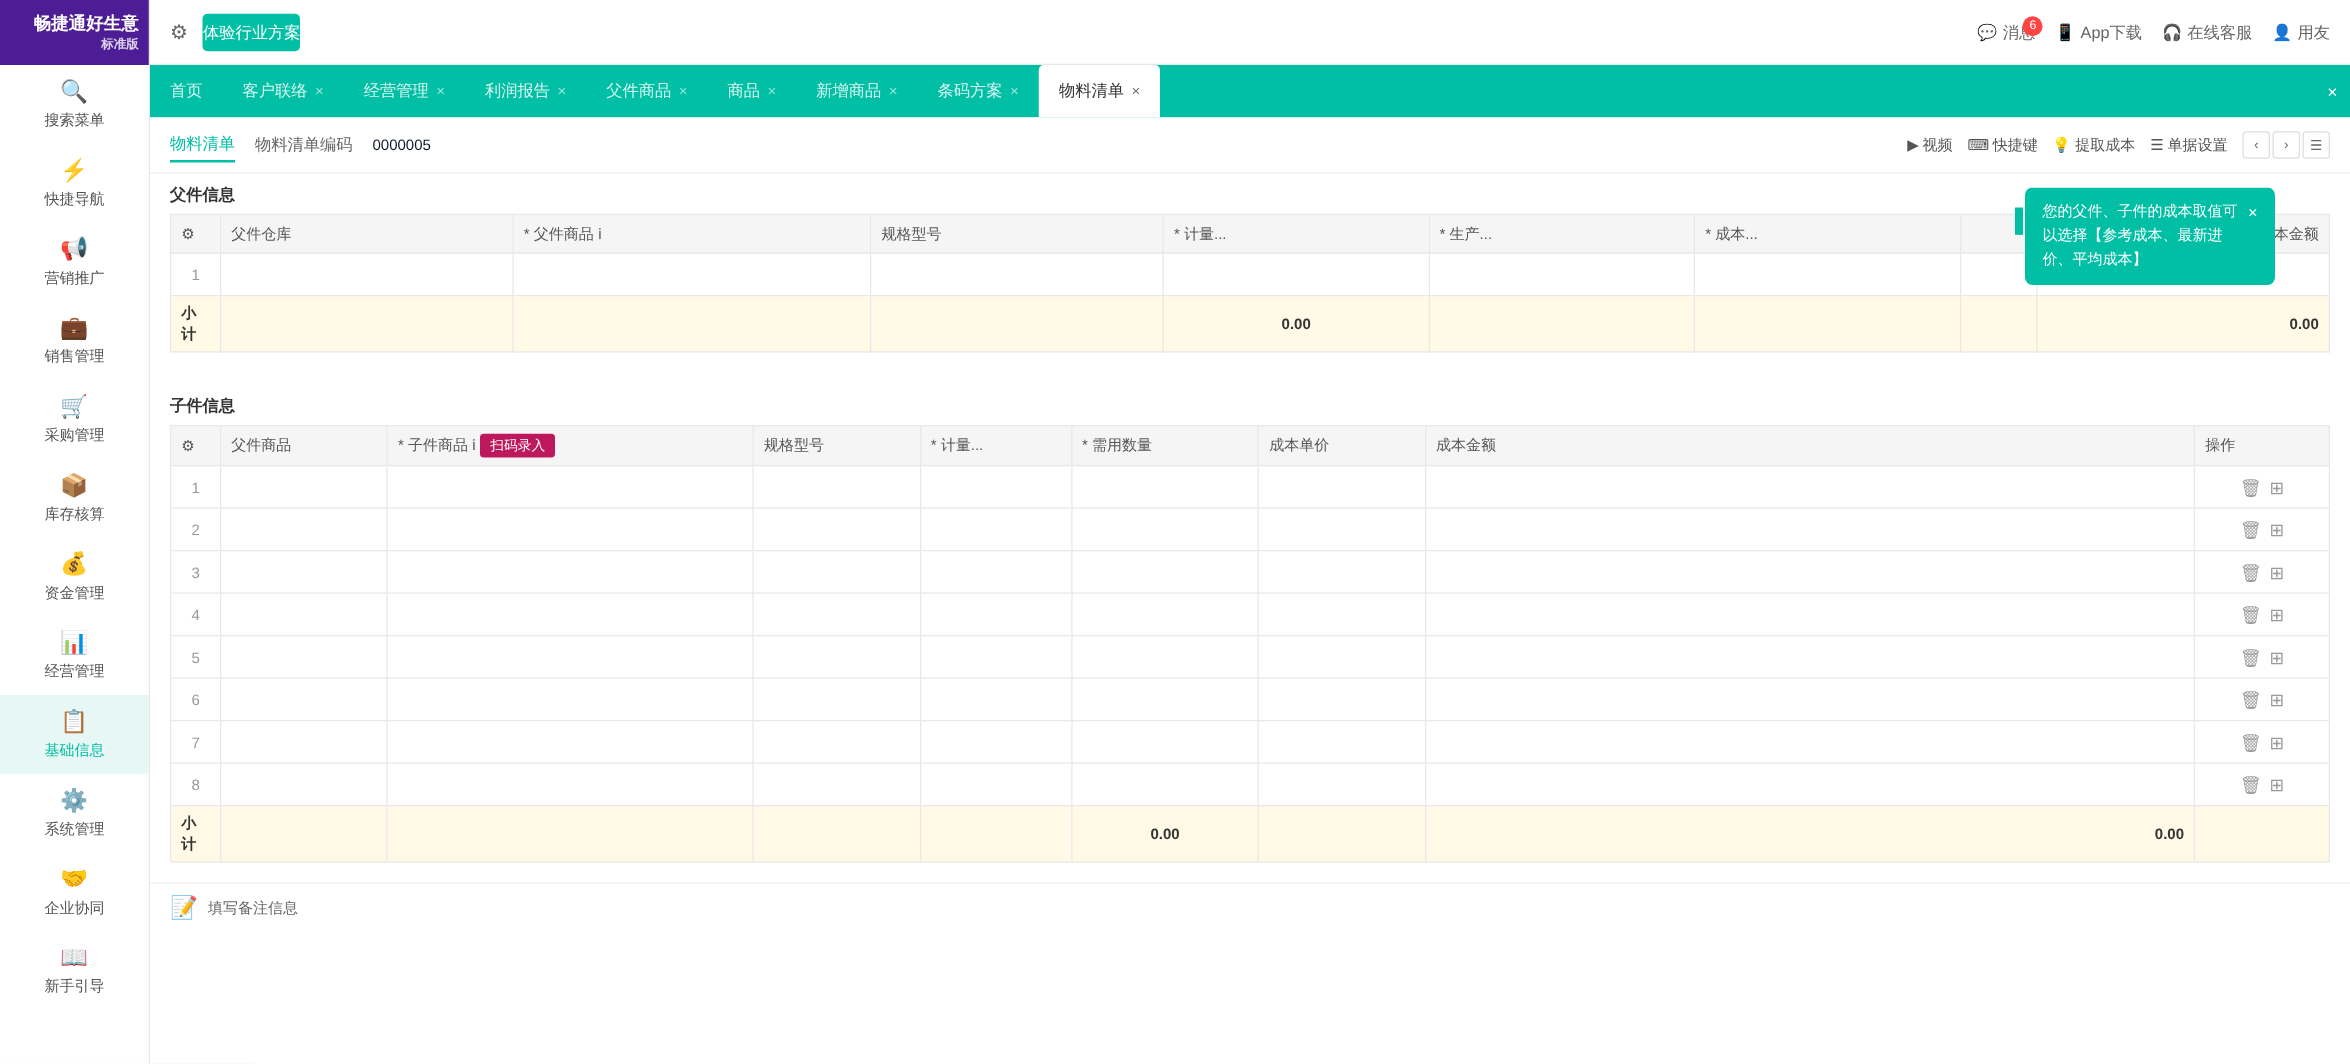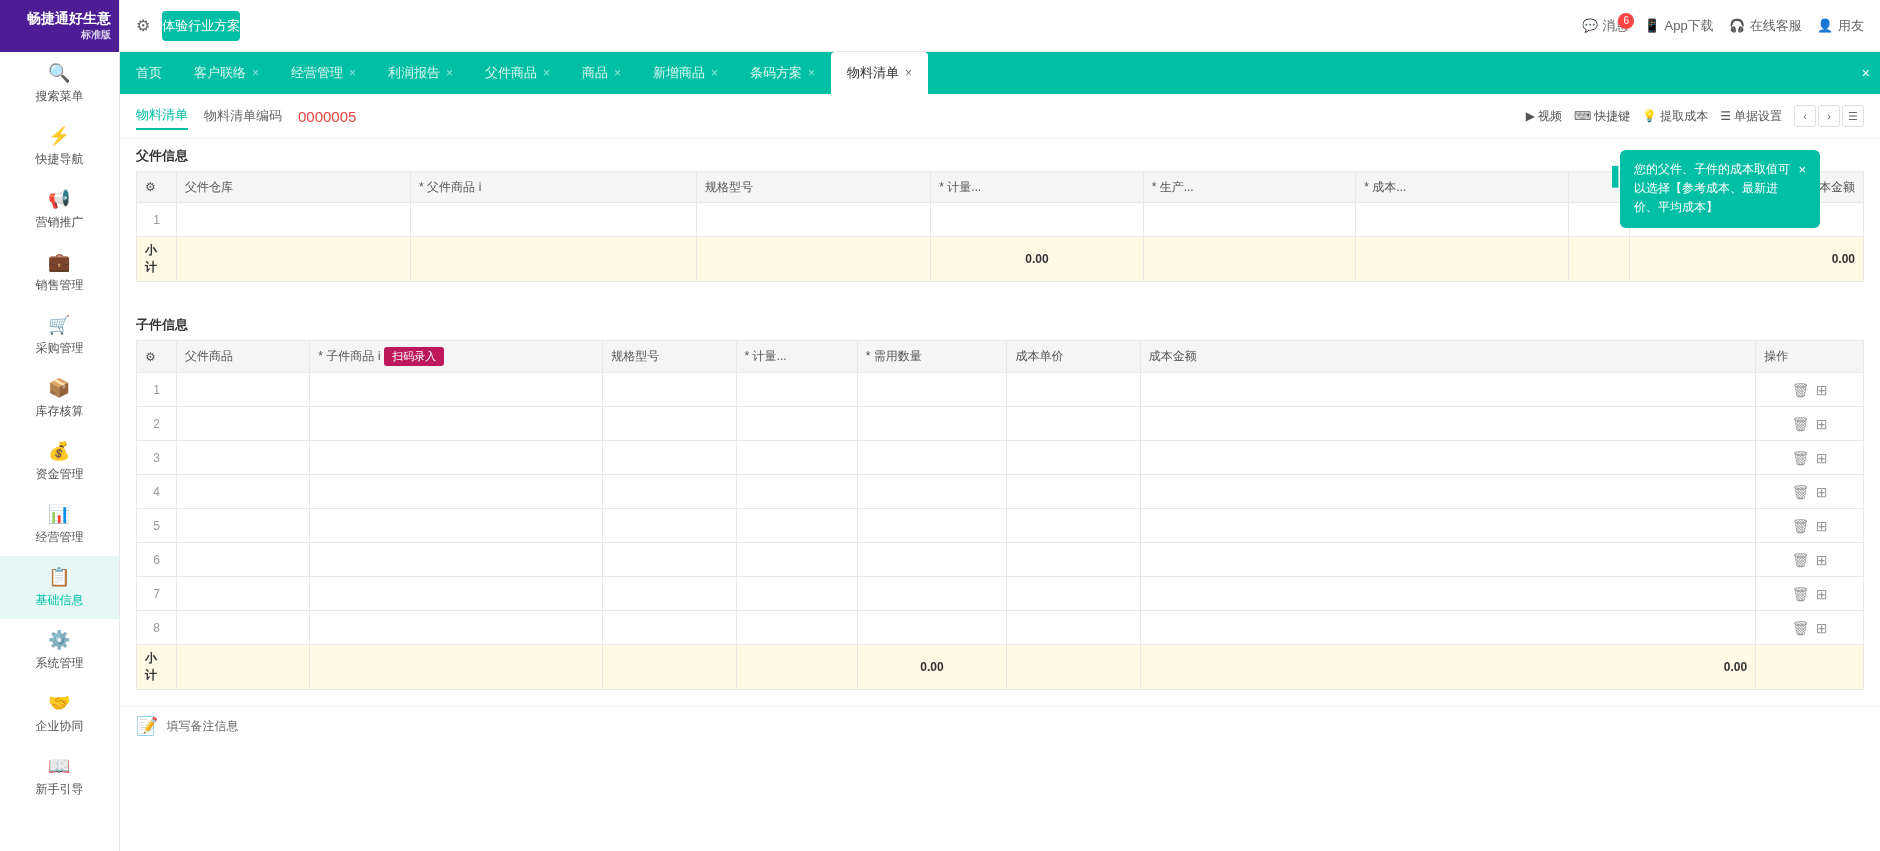--- a/index.html
+++ b/index.html
@@ -34,21 +34,21 @@
     .nav-tab .close { font-size: 12px; opacity: 0.7; }
     .nav-close-all { color: #fff; padding: 0 10px; cursor: pointer; font-size: 14px; margin-left: auto; }
 
     
     .content { flex: 1; overflow-y: auto; background: #fff; }
 
     
     .sub-header { display: flex; align-items: center; padding: 8px 16px; background: #fff; border-bottom: 1px solid #f0f0f0; gap: 16px; }
     .sub-header-tab { font-size: 13px; color: #666; cursor: pointer; padding: 4px 0; }
     .sub-header-tab.active { color: #00bfa5; border-bottom: 2px solid #00bfa5; }
-    .sub-header-code { font-size: 15px; color: #ef4444; }
+    .sub-header-code { font-size: 12px; color: #0f172a; }
     .sub-header-right { margin-left: auto; display: flex; align-items: center; gap: 12px; font-size: 12px; color: #555; }
     .sub-header-right span { cursor: pointer; display: flex; align-items: center; gap: 3px; }
     .nav-arrows { display: flex; gap: 2px; }
     .nav-arrow { width: 22px; height: 22px; border: 1px solid #ddd; background: #fff; border-radius: 3px; cursor: pointer; display: flex; align-items: center; justify-content: center; font-size: 11px; color: #666; }
 
     
     .section { padding: 8px 16px 16px 16px; }
     .section-title { font-size: 13px; font-weight: bold; color: #333; margin-bottom: 6px; }
 
     

